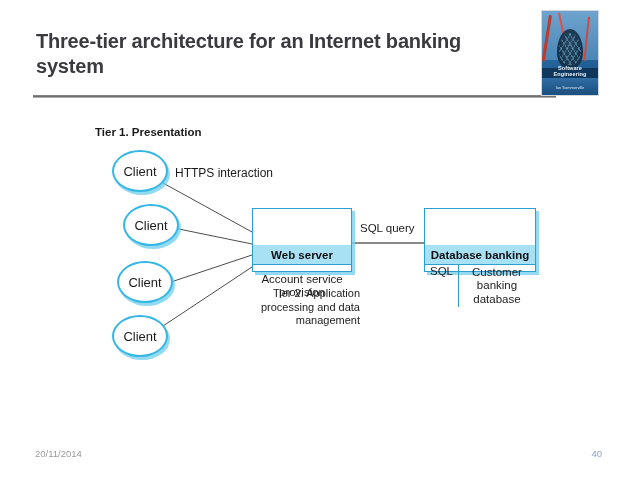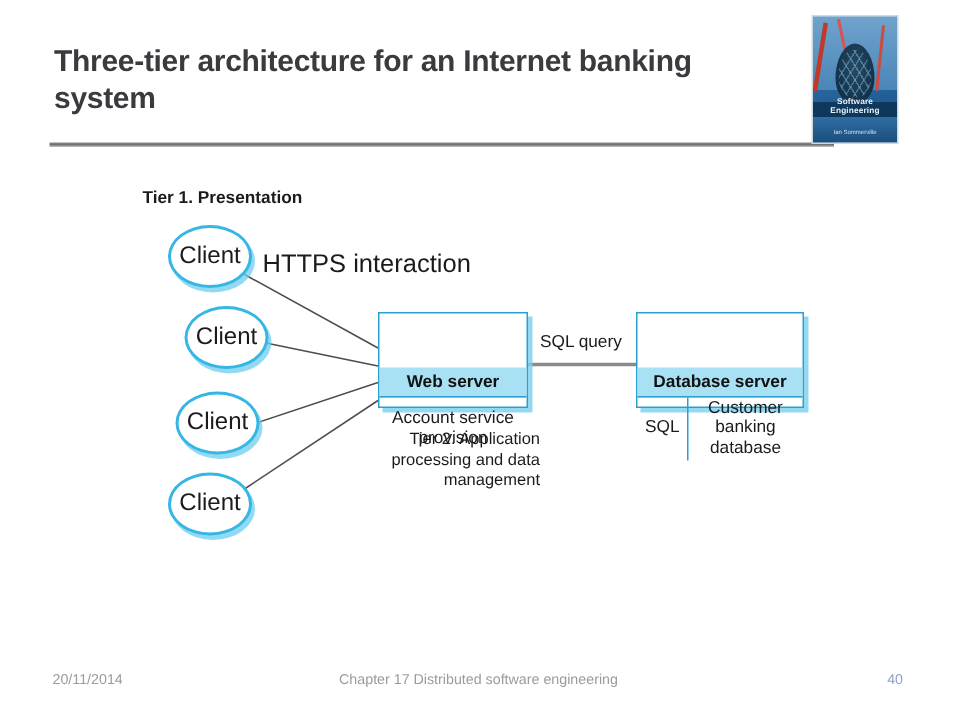--- a/index.html
+++ b/index.html
@@ -134,35 +134,35 @@
     border: 2.2px solid #35b6e4;
     border-radius: 50%;
     background: #ffffff;
     box-sizing: border-box;
     box-shadow: 2px 3px 0 0 rgba(110,205,237,.75);
     display: flex;
     align-items: center;
     justify-content: center;
   }
   .client span {
-    font-size: 16px;
+    font-size: 13px;
     color: #1b1b1b;
     line-height: 1;
   }
   #client-1 { left: 112px; top: 150px; }
   #client-2 { left: 123px; top: 204px; }
   #client-3 { left: 117px; top: 261px; }
   #client-4 { left: 112px; top: 315px; }
 
   
   #https-label {
     position: absolute;
     left: 175px;
     top: 166px;
-    font-size: 17px;
+    font-size: 12px;
     color: #1b1b1b;
     white-space: nowrap;
   }
 
   
   #sqlquery-label {
     position: absolute;
     left: 360px;
     top: 222px;
     font-size: 11.5px;
@@ -205,21 +205,21 @@
     text-align: center;
   }
 
   #web-server { left: 252px; top: 208px; width: 100px; height: 64px; }
 
   #db-server  { left: 424px; top: 208px; width: 112px; height: 64px; }
   #db-server .server-body { padding: 0; }
   #db-server .db-left {
     width: 34px;
     height: 100%;
-    display: flex; align-items: center; justify-content: center;
+    display: flex; align-items: flex-start; justify-content: center;
     border-right: 1.4px solid #2a9fd0;
     box-sizing: border-box;
   }
   #db-server .db-right {
     flex: 1;
     display: flex; align-items: center; justify-content: center;
     box-sizing: border-box;
   }
 
   
@@ -286,30 +286,29 @@
   <div id="sqlquery-label">SQL query</div>
 
   <div class="server-box" id="web-server">
     <div class="server-head">Web server</div>
     <div class="server-body">
       <div class="cell-text">Account service provision</div>
     </div>
   </div>
 
   <div class="server-box" id="db-server">
-    <div class="server-head">Database server</div>
+    <div class="server-head">Database banking</div>
     <div class="server-body">
       <div class="db-left">
         <div class="cell-text">SQL</div>
       </div>
       <div class="db-right">
         <div class="cell-text">Customer banking database</div>
       </div>
     </div>
   </div>
 
   <div id="footer">
     <div id="footer-date">20/11/2014</div>
-    <div id="footer-title">Chapter 17 Distributed software engineering</div>
     <div id="footer-page">40</div>
   </div>
 
 </div>
 
 </body></html>

